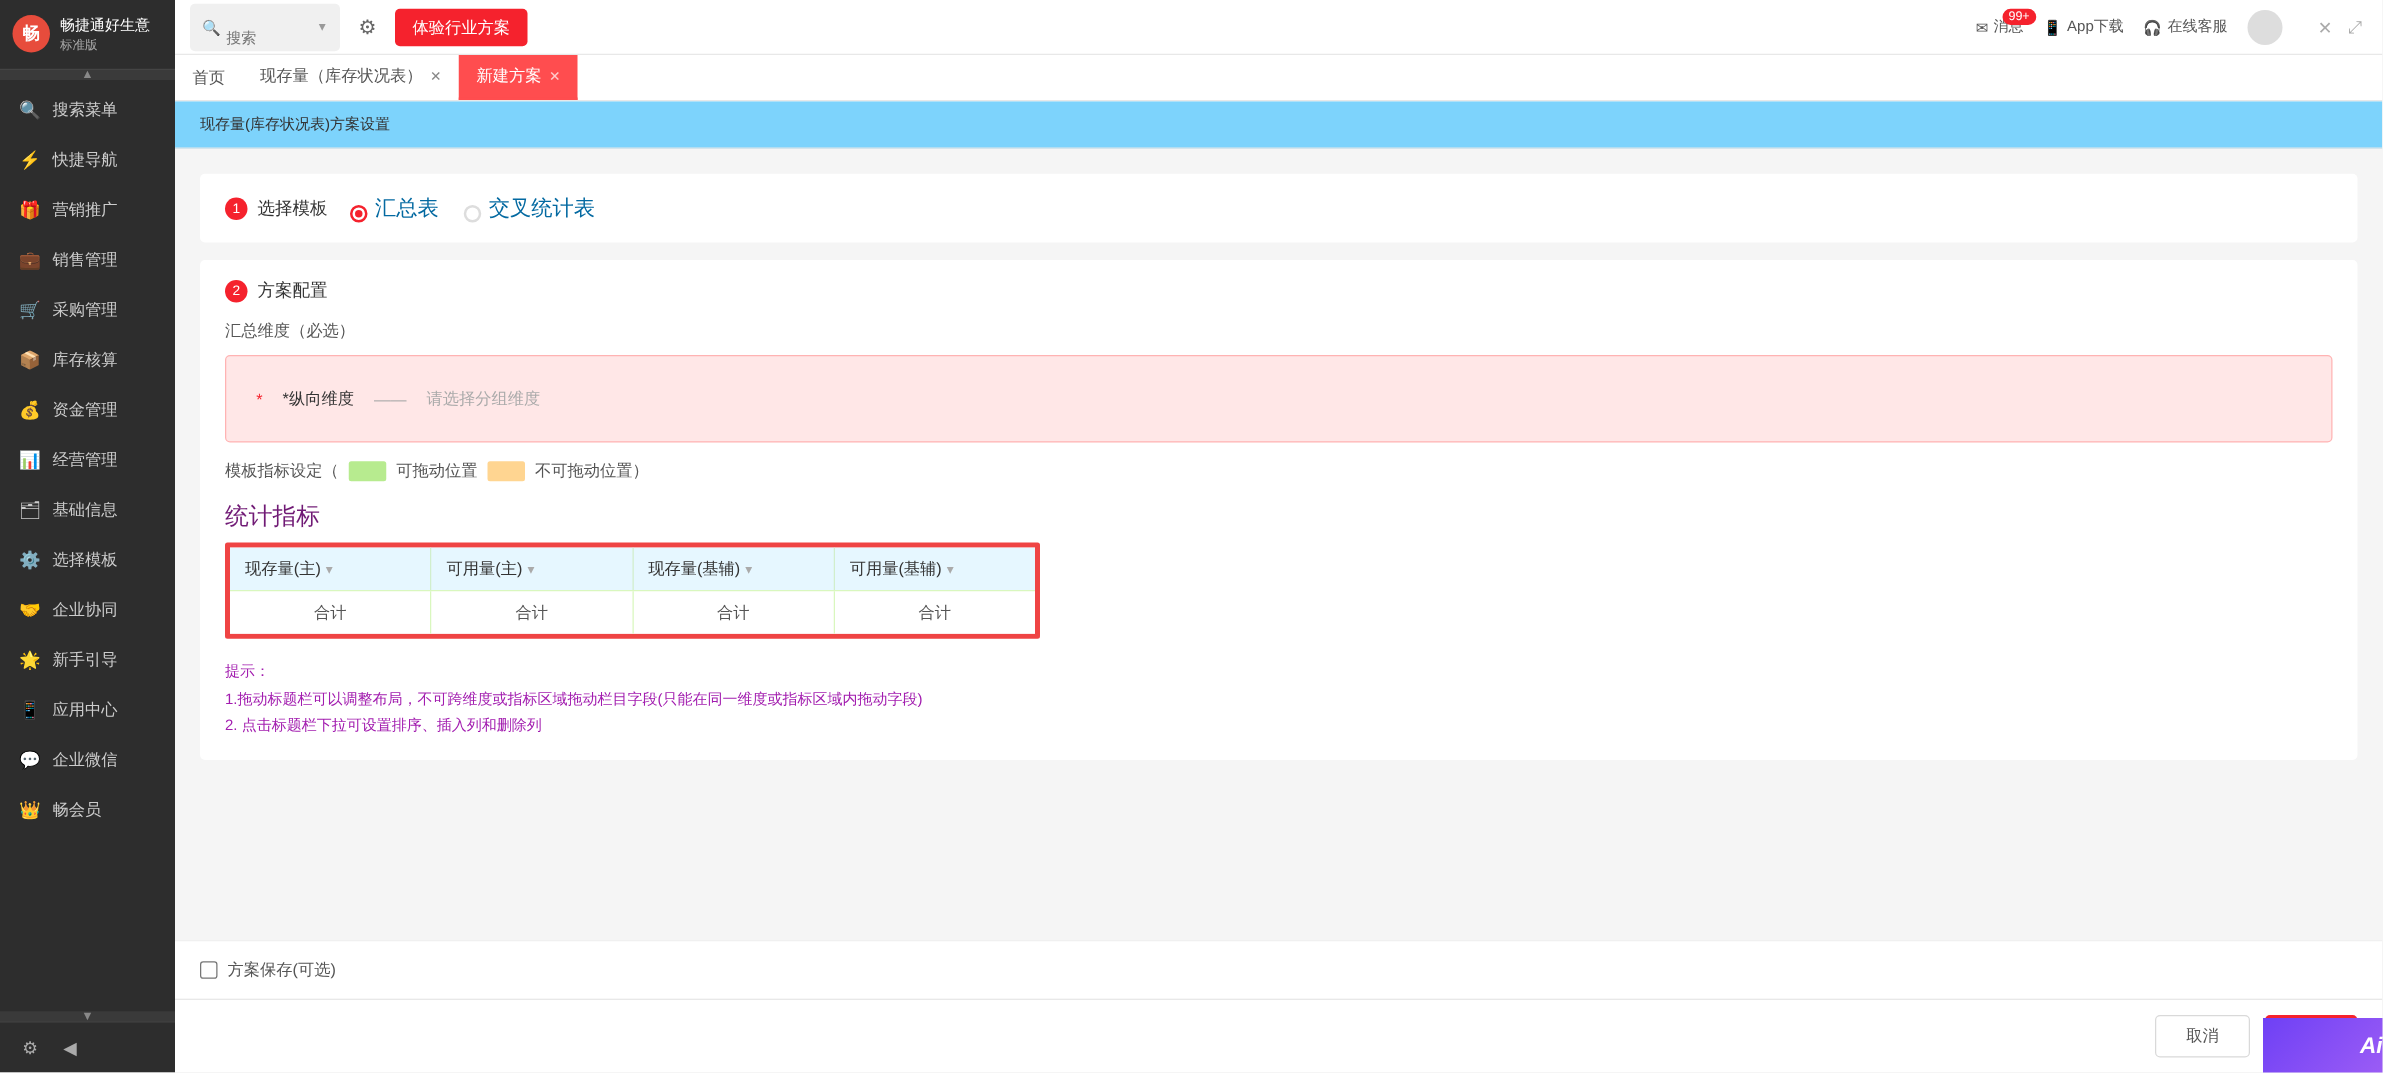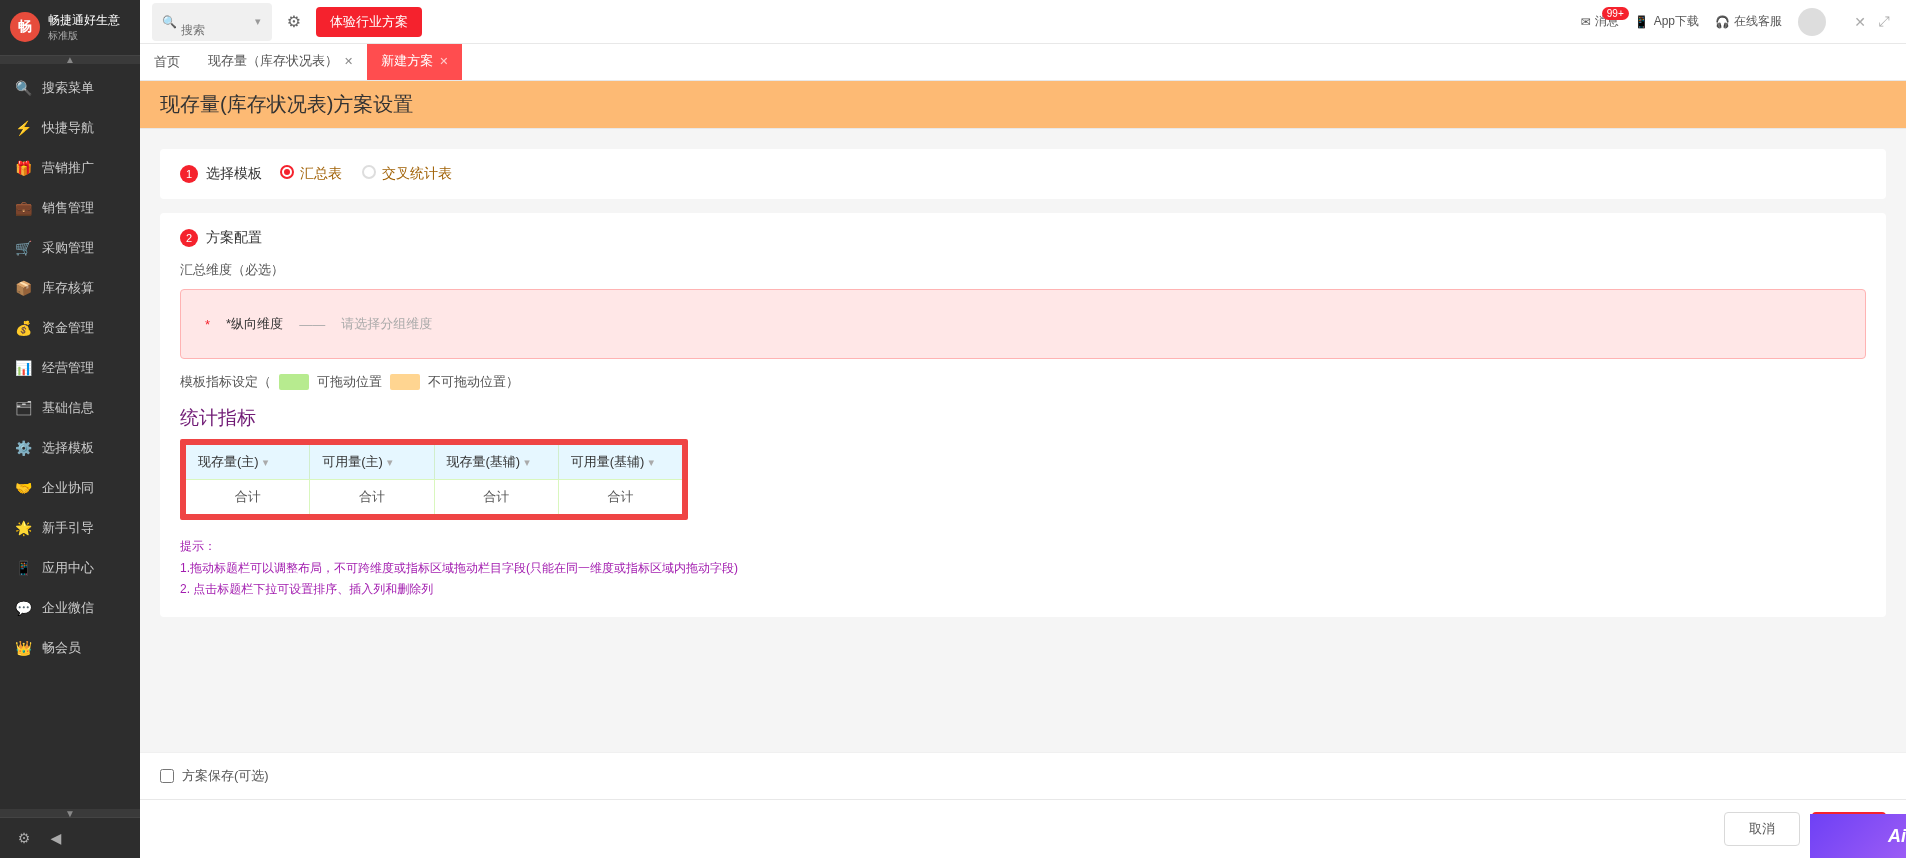--- a/index.html
+++ b/index.html
@@ -186,23 +186,23 @@
     
     .content-area {
       flex: 1;
       background: #f5f5f5;
       overflow-y: auto;
       padding: 0;
       display: flex;
       flex-direction: column;
     }
     .page-title-bar {
-      background: #fdba74;
+      background: #7dd3fc;
       padding: 10px 20px;
-      font-size: 20px;
+      font-size: 12px;
       color: #333;
       border-bottom: 1px solid #e8e8e8;
     }
     .form-container {
       padding: 20px;
       flex: 1;
     }
 
     
     .section-block {
@@ -226,25 +226,25 @@
       font-weight: 500;
     }
     .radio-group {
       display: flex;
       align-items: center;
       gap: 20px;
       margin-left: 10px;
     }
     .radio-item {
       display: flex;
-      align-items: flex-start;
+      align-items: flex-end;
       gap: 6px;
       cursor: pointer;
-      font-size: 14px;
-      color: #a16207;
+      font-size: 17px;
+      color: #0369a1;
     }
     .radio-circle {
       width: 14px; height: 14px;
       border-radius: 50%;
       border: 2px solid #ddd;
       display: flex; align-items: center; justify-content: center;
     }
     .radio-circle.checked {
       border-color: #f5222d;
     }
@@ -297,24 +297,24 @@
       display: inline-block;
     }
 
     
     .stats-label {
       font-size: 19px;
       color: #701a75;
       margin-bottom: 8px;
     }
     .stats-table {
-      border: 6px solid #ef4444;
+      border: 4px solid #ef4444;
       border-radius: 2px;
       overflow: hidden;
-      width: 508px;
+      width: 652px;
     }
     .stats-header {
       display: flex;
       background: #e6f7ff;
     }
     .stats-header-cell {
       flex: 1;
       padding: 8px 12px;
       font-size: 13px;
       color: #333;

